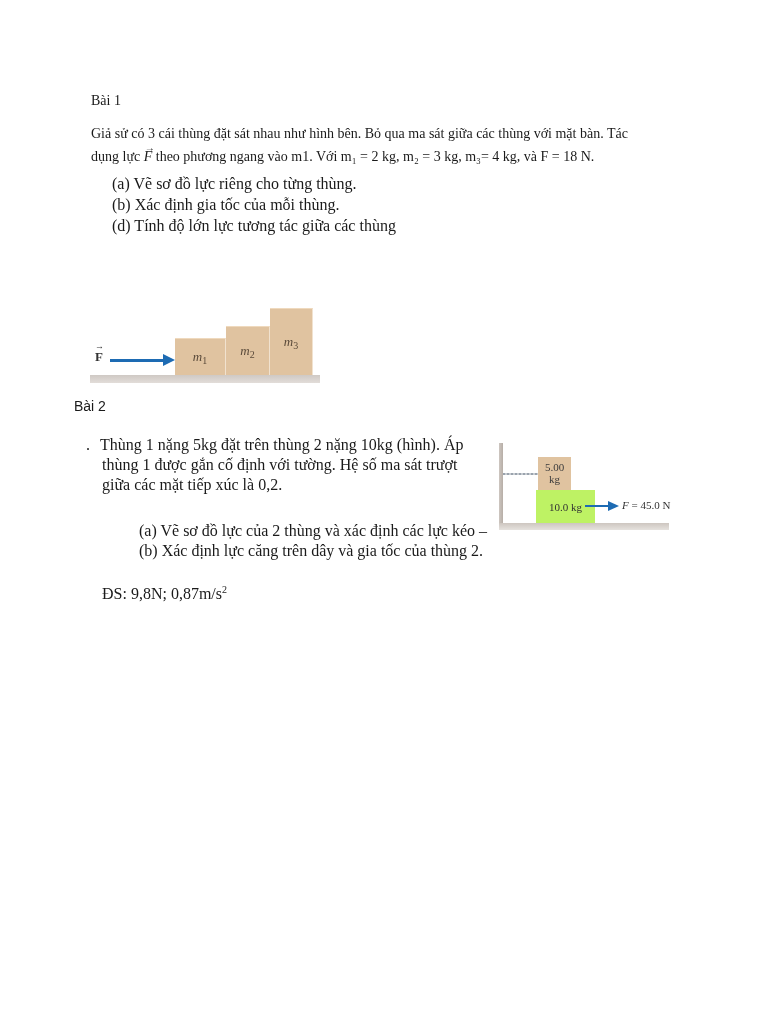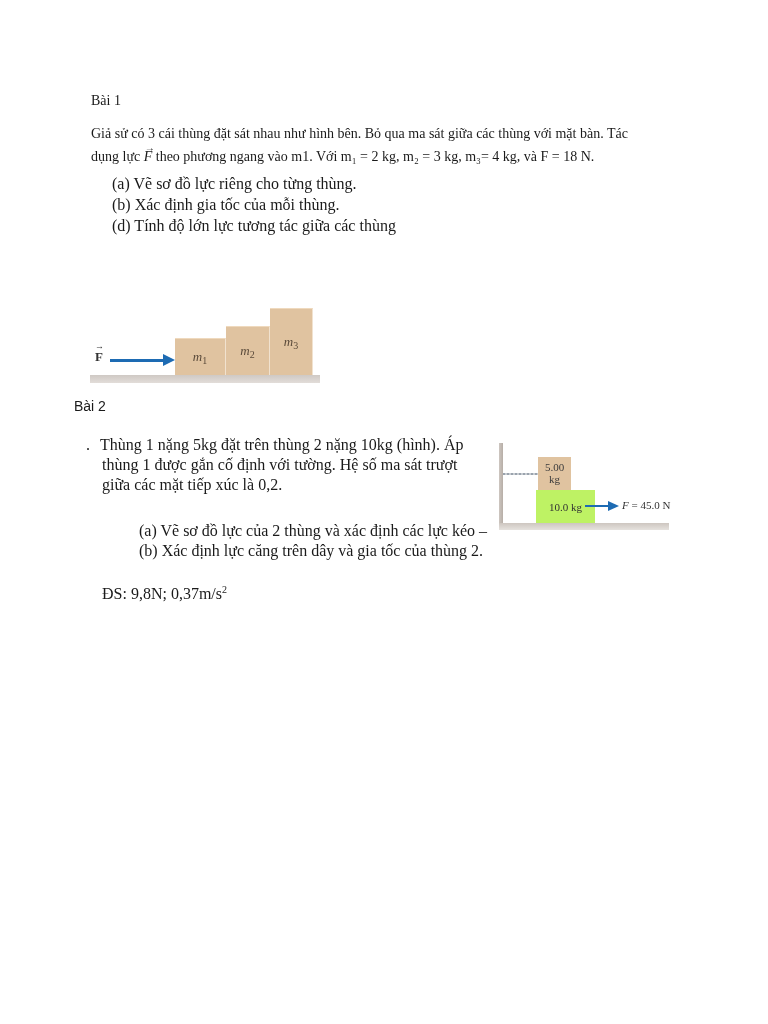--- a/index.html
+++ b/index.html
@@ -87,21 +87,21 @@
   <span class="line"><span class="dot">.</span><span>Thùng 1 nặng 5kg đặt trên thùng 2 nặng 10kg (hình). Áp</span></span>
   <span class="line indent">thùng 1 được gắn cố định với tường. Hệ số ma sát trượt</span>
   <span class="line indent">giữa các mặt tiếp xúc là 0,2.</span>
 </div>
 
 <div class="abs serif items2">
   <div>(a) Vẽ sơ đồ lực của 2 thùng và xác định các lực kéo –</div>
   <div>(b) Xác định lực căng trên dây và gia tốc của thùng 2.</div>
 </div>
 
-<div id="answer" class="abs serif"><span>ĐS: 9,8N; 0,37m/s</span><sup>2</sup></div>
+<div id="answer" class="abs serif"><span>ĐS: 9,8N; 0,87m/s</span><sup>2</sup></div>
 
 <div id="fig2" class="abs">
   <div class="wall"></div>
   <div class="floor2"></div>
   <div class="rope"></div>
   <div class="topbox">
     <div>5.00</div>
     <div>kg</div>
   </div>
   <div class="bottombox">10.0 kg</div>

